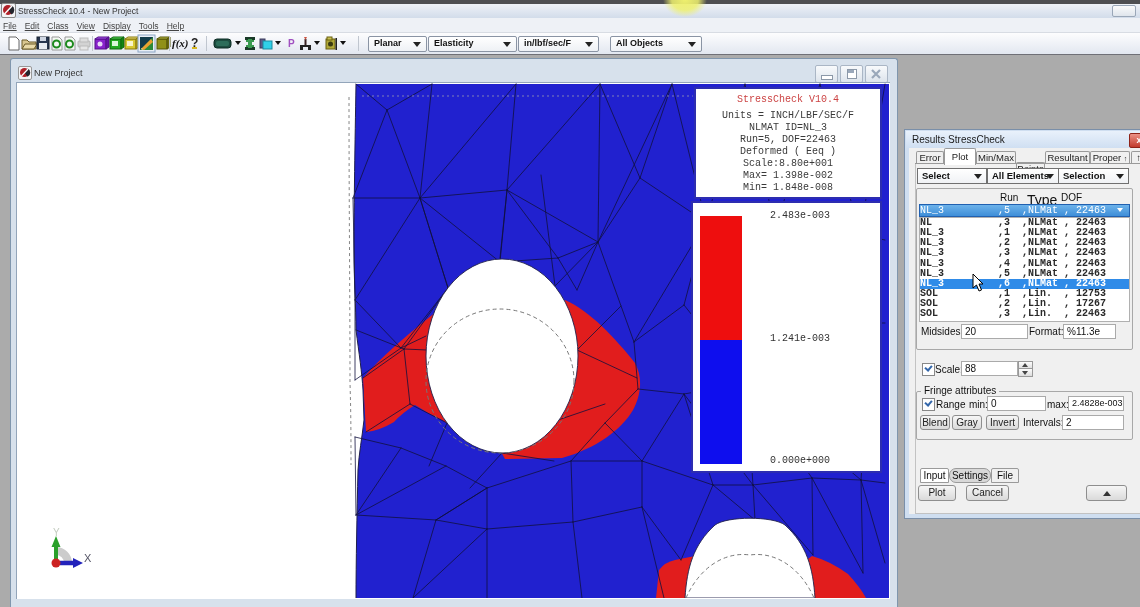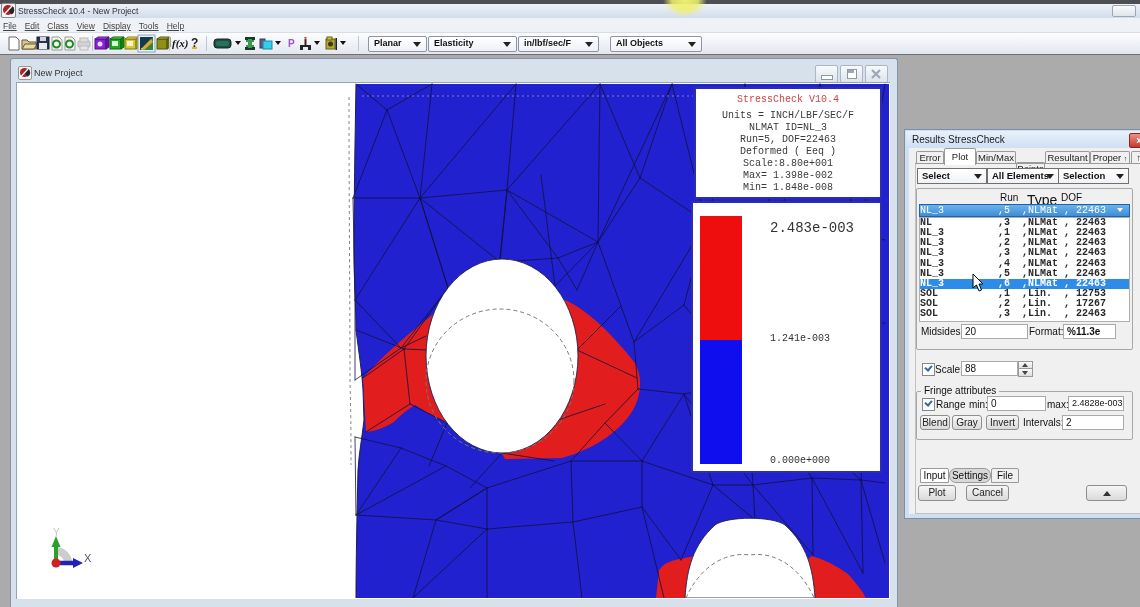--- a/index.html
+++ b/index.html
@@ -237,21 +237,21 @@
   <div>Run=5, DOF=22463</div>
   <div>Deformed ( Eeq )</div>
   <div>Scale:8.80e+001</div>
   <div>Max= 1.398e-002</div>
   <div>Min= 1.848e-008</div>
 </div>
 
 <div class="abs" style="left:691px;top:201px;width:187px;height:268px;background:#fff;border:2px solid #2d2db0;">
   <div class="abs" style="left:7px;top:13px;width:42px;height:124px;background:#ee0e0e;"></div>
   <div class="abs" style="left:7px;top:137px;width:42px;height:124px;background:#0e0eee;"></div>
-  <div class="abs mono" style="left:77px;top:7px;font-size:14px;color:#333;margin-top:10px;">2.483e-003</div>
+  <div class="abs mono" style="left:77px;top:7px;font-size:10px;color:#333;">2.483e-003</div>
   <div class="abs mono" style="left:77px;top:130px;font-size:10px;color:#333;">1.241e-003</div>
   <div class="abs mono" style="left:77px;top:252px;font-size:10px;color:#333;">0.000e+000</div>
 </div>
 
 <svg class="abs" style="left:30px;top:520px;" width="80" height="70">
   <text x="23" y="16" font-size="10" fill="#c4ccc0">Y</text>
   <path d="M26,31 A12,12 0 0 1 38,43" fill="none" stroke="#cccccc" stroke-width="8"></path>
   <line x1="26" y1="43" x2="26" y2="26" stroke="#2aa02a" stroke-width="4"></line>
   <path d="M26,16 L21.5,27 L30.5,27 Z" fill="#2aa02a"></path>
   <line x1="30" y1="43" x2="45" y2="43" stroke="#2222bb" stroke-width="4.5"></line>
@@ -304,21 +304,21 @@
 NL_3         ,4  ,NLMat , 22463
 NL_3         ,5  ,NLMat , 22463
 <span style="background:#2f8be8;color:#fff;display:inline-block;width:209px;">NL_3         ,6  ,NLMat , 22463</span>
 SOL          ,1  ,Lin.  , 12753
 SOL          ,2  ,Lin.  , 17267
 SOL          ,3  ,Lin.  , 22463</div>
 
   <div class="abs" style="left:16px;top:196px;">Midsides:</div>
   <div class="abs pfield" style="left:56px;top:194px;width:62px;">20</div>
   <div class="abs" style="left:124px;top:196px;">Format:</div>
-  <div class="abs pfield" style="left:158px;top:194px;width:48px;font-weight:bold;">%11.3e</div>
+  <div class="abs pfield" style="left:158px;top:194px;width:48px;">%11.3e</div>
 
   <div class="abs pcheck" style="left:17px;top:233px;"></div>
   <div class="abs" style="left:30px;top:234px;">Scale:</div>
   <div class="abs pfield" style="left:56px;top:231px;width:52px;">88</div>
   <div class="abs" style="left:113px;top:231px;width:13px;height:14px;">
     <div style="position:absolute;left:0;top:0;width:13px;height:7px;background:linear-gradient(#fdfdfd,#dcdcdc);border:1px solid #999;"></div>
     <div style="position:absolute;left:0;top:7px;width:13px;height:7px;background:linear-gradient(#fdfdfd,#dcdcdc);border:1px solid #999;"></div>
     <div style="position:absolute;left:3.5px;top:2px;border-left:3px solid transparent;border-right:3px solid transparent;border-bottom:4px solid #444;"></div>
     <div style="position:absolute;left:3.5px;top:10px;border-left:3px solid transparent;border-right:3px solid transparent;border-top:4px solid #444;"></div>
   </div>

